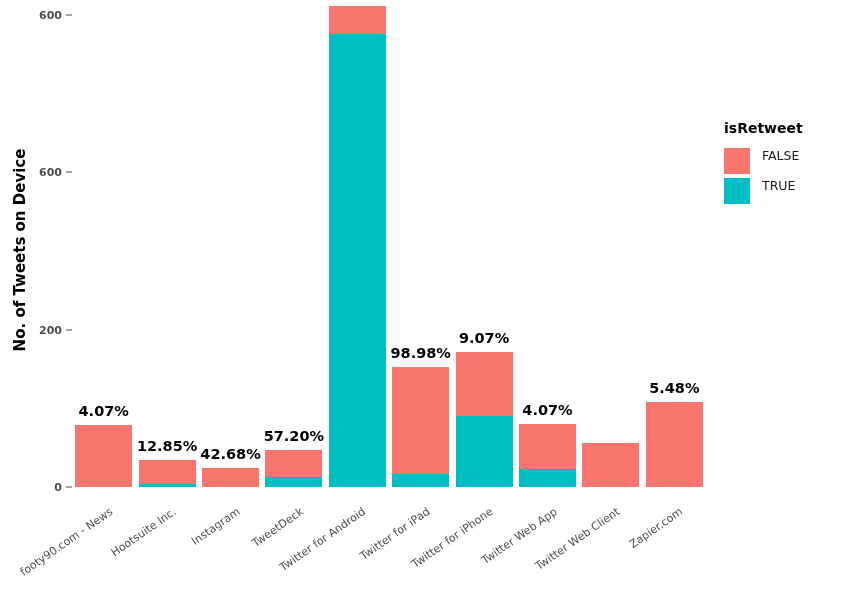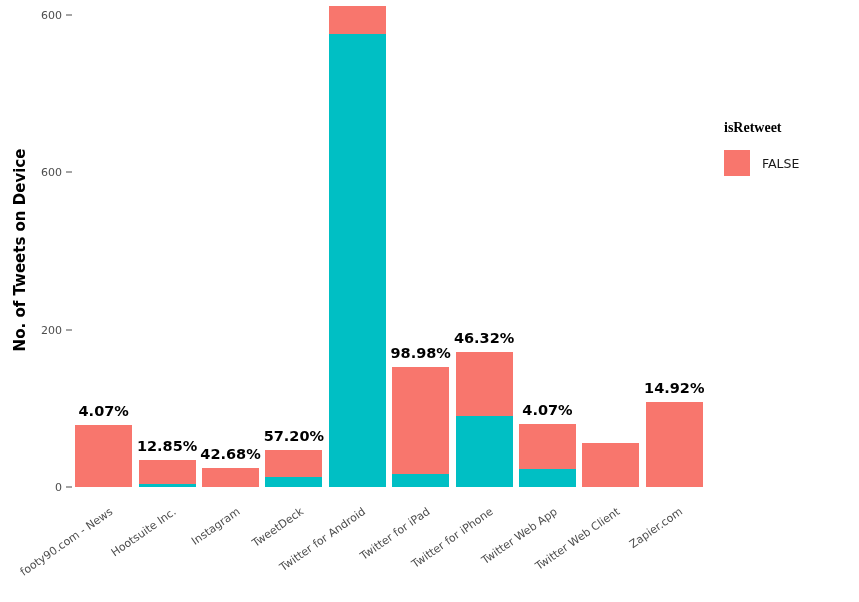--- a/index.html
+++ b/index.html
@@ -38,20 +38,21 @@
   }
   .y-tick {
     position: absolute;
     left: 22px;
     width: 40px;
     text-align: right;
     font-size: 11px;
     color: #4d4d4d;
     transform: translateY(-50%);
     white-space: nowrap;
+    font-weight: bold;
   }
   .y-tick-mark {
     position: absolute;
     left: 66px;
     width: 6px;
     height: 1px;
     background: #4d4d4d;
     transform: translateY(-50%);
   }
 
@@ -111,25 +112,23 @@
     left: 724px;
     top: 120px;
     width: 130px;
   }
   #legend-title {
     font-size: 14px;
     font-weight: bold;
     color: #000000;
     margin-bottom: 12px;
     white-space: nowrap;
-    font-family: Liberation Serif, serif;
   }
   .legend-row {
     display: flex;
-    align-items: center;
     height: 30px;
   }
   .legend-key {
     width: 26px;
     height: 26px;
     flex: 0 0 26px;
     margin-right: 12px;
   }
   .legend-text {
     font-size: 12.5px;
@@ -182,33 +181,33 @@
       </div>
       <div class="bar-group" style="left: 320.17px; width: 57.06px; height: 119.7px;">
         <div class="seg seg-true" style="bottom: 0px; height: 13.3875px; background: rgb(0, 191, 196);"></div>
         <div class="seg seg-false" style="bottom: 13.3875px; height: 106.312px; background: rgb(248, 118, 109);"></div>
       </div>
       <div class="bar-label" style="left: 348.7px; bottom: 125.7px;">98.98%</div>
       <div class="bar-group" style="left: 383.57px; width: 57.06px; height: 135.45px;">
         <div class="seg seg-true" style="bottom: 0px; height: 70.875px; background: rgb(0, 191, 196);"></div>
         <div class="seg seg-false" style="bottom: 70.875px; height: 64.575px; background: rgb(248, 118, 109);"></div>
       </div>
-      <div class="bar-label" style="left: 412.1px; bottom: 141.45px;">46.32%</div>
+      <div class="bar-label" style="left: 412.1px; bottom: 141.45px;">9.07%</div>
       <div class="bar-group" style="left: 446.97px; width: 57.06px; height: 63px;">
         <div class="seg seg-true" style="bottom: 0px; height: 18.1125px; background: rgb(0, 191, 196);"></div>
         <div class="seg seg-false" style="bottom: 18.1125px; height: 44.8875px; background: rgb(248, 118, 109);"></div>
       </div>
       <div class="bar-label" style="left: 475.5px; bottom: 69px;">4.07%</div>
       <div class="bar-group" style="left: 510.37px; width: 57.06px; height: 44.1px;">
         <div class="seg seg-false" style="bottom: 0px; height: 44.1px; background: rgb(248, 118, 109);"></div>
       </div>
       <div class="bar-group" style="left: 573.77px; width: 57.06px; height: 85.05px;">
         <div class="seg seg-false" style="bottom: 0px; height: 85.05px; background: rgb(248, 118, 109);"></div>
       </div>
-      <div class="bar-label" style="left: 602.3px; bottom: 91.05px;">14.92%</div>
+      <div class="bar-label" style="left: 602.3px; bottom: 91.05px;">5.48%</div>
     </div>
 
   <div id="x-axis">
       <div class="x-tick-label" style="left: -74.3px;">footy90.com - News</div>
       <div class="x-tick-label" style="left: 23.1px;">Hootsuite Inc.</div>
       <div class="x-tick-label" style="left: 106.5px;">Instagram</div>
       <div class="x-tick-label" style="left: 166.9px;">TweetDeck</div>
       <div class="x-tick-label" style="left: 187.3px;">Twitter for Android</div>
       <div class="x-tick-label" style="left: 270.7px;">Twitter for iPad</div>
       <div class="x-tick-label" style="left: 320.1px;">Twitter for iPhone</div>
@@ -217,16 +216,20 @@
       <div class="x-tick-label" style="left: 544.3px;">Zapier.com</div>
     </div>
 
   <div id="legend">
     <div id="legend-title">isRetweet</div>
     <div id="legend-items">
         <div class="legend-row">
           <div class="legend-key" style="background: rgb(248, 118, 109);"></div>
           <div class="legend-text">FALSE</div>
         </div>
+        <div class="legend-row">
+          <div class="legend-key" style="background: rgb(0, 191, 196);"></div>
+          <div class="legend-text">TRUE</div>
+        </div>
       </div>
   </div>
 
 </div>
 
 </body></html>

